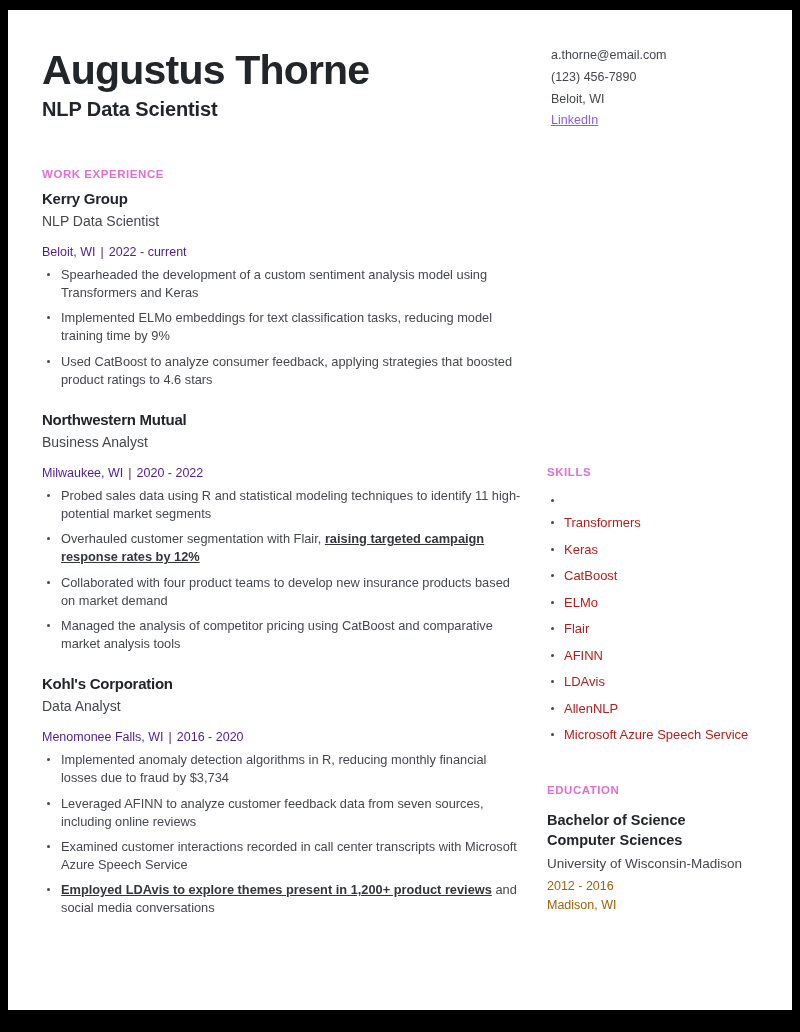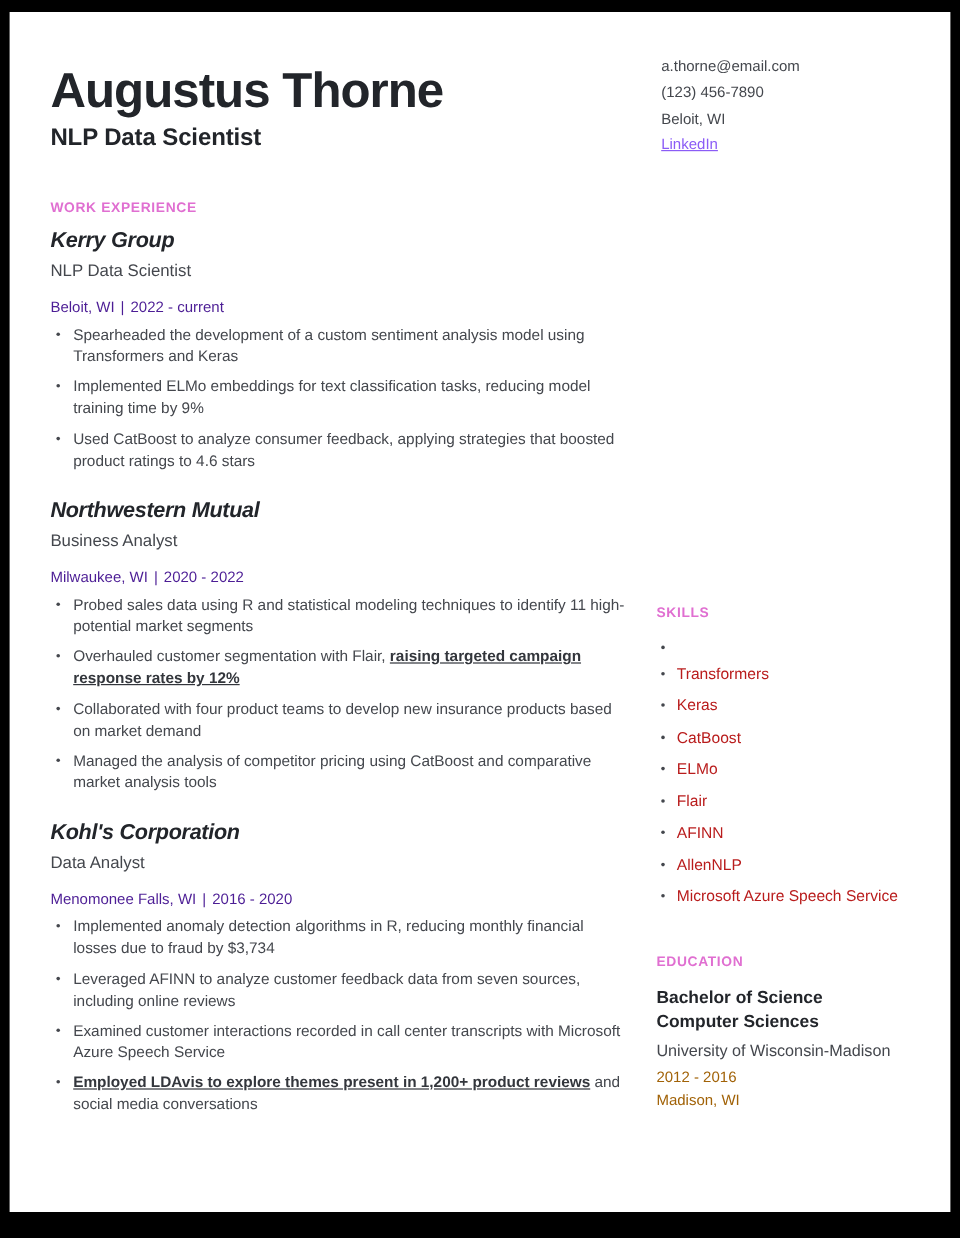--- a/index.html
+++ b/index.html
@@ -28,21 +28,21 @@
   .resume {
     position: relative;
     width: 784px;
     height: 1000px;
     padding: 32px 26px 0 34px;
   }
 
   
   .header {
     display: flex;
-    align-items: center;
+    align-items: flex-start;
     justify-content: space-between;
     margin-bottom: 36px;
   }
   .identity { padding-top: 6px; }
   .full-name {
     font-size: 41px;
     font-weight: 700;
     letter-spacing: -0.8px;
     color: #22252a;
     line-height: 1.08;
@@ -85,26 +85,25 @@
     color: #e06fd1;
     text-transform: uppercase;
     margin: 0 0 10px 0;
   }
   .col-side .section-heading { margin-bottom: 14px; }
 
   
   .entry { margin-bottom: 22px; }
   .entry:last-child { margin-bottom: 0; }
   .entry-company {
-    font-size: 18px;
+    font-size: 15px;
     font-weight: 700;
     color: #22252a;
     letter-spacing: -0.25px;
     margin: 0 0 6px 0;
-    font-style: italic;
   }
   .entry-role {
     font-size: 14px;
     color: #44474d;
     margin: 0 0 6px 0;
   }
   .entry-meta {
     font-size: 12.5px;
     color: #4c1d95;
     margin: 16px 0 7px 0;
@@ -263,20 +262,21 @@
         <div class="skills-section">
           <div class="section-heading">SKILLS</div>
           <ul class="skills">
             <li></li>
             <li>Transformers</li>
             <li>Keras</li>
             <li>CatBoost</li>
             <li>ELMo</li>
             <li>Flair</li>
             <li>AFINN</li>
+            <li>LDAvis</li>
             <li>AllenNLP</li>
             <li>Microsoft Azure Speech Service</li>
           </ul>
         </div>
 
         <div class="education-section">
           <div class="section-heading">EDUCATION</div>
           <div>
             <div class="edu-degree">
               <div>Bachelor of Science</div>

